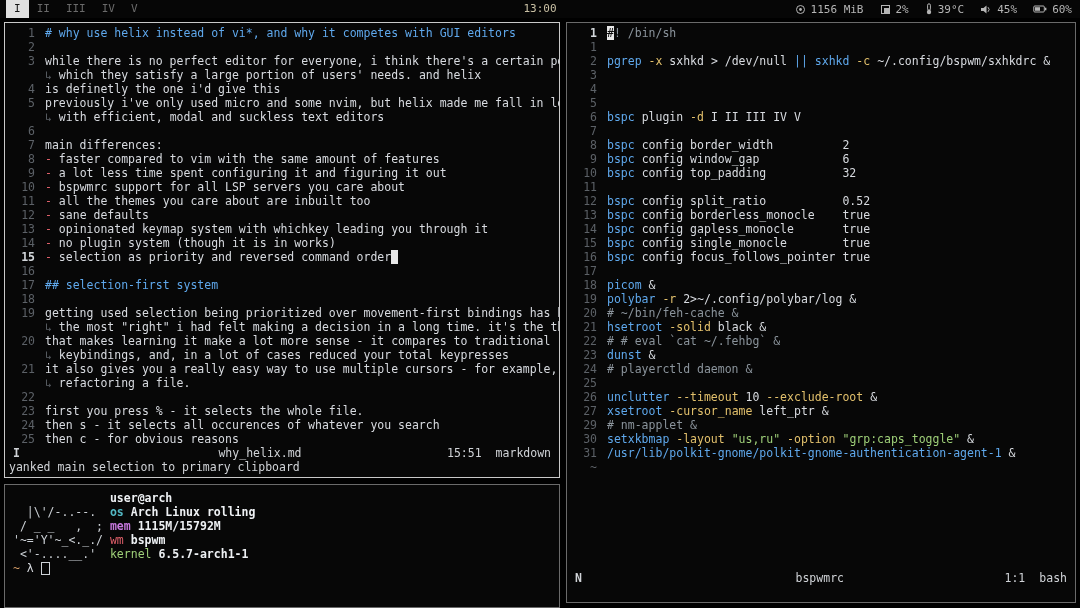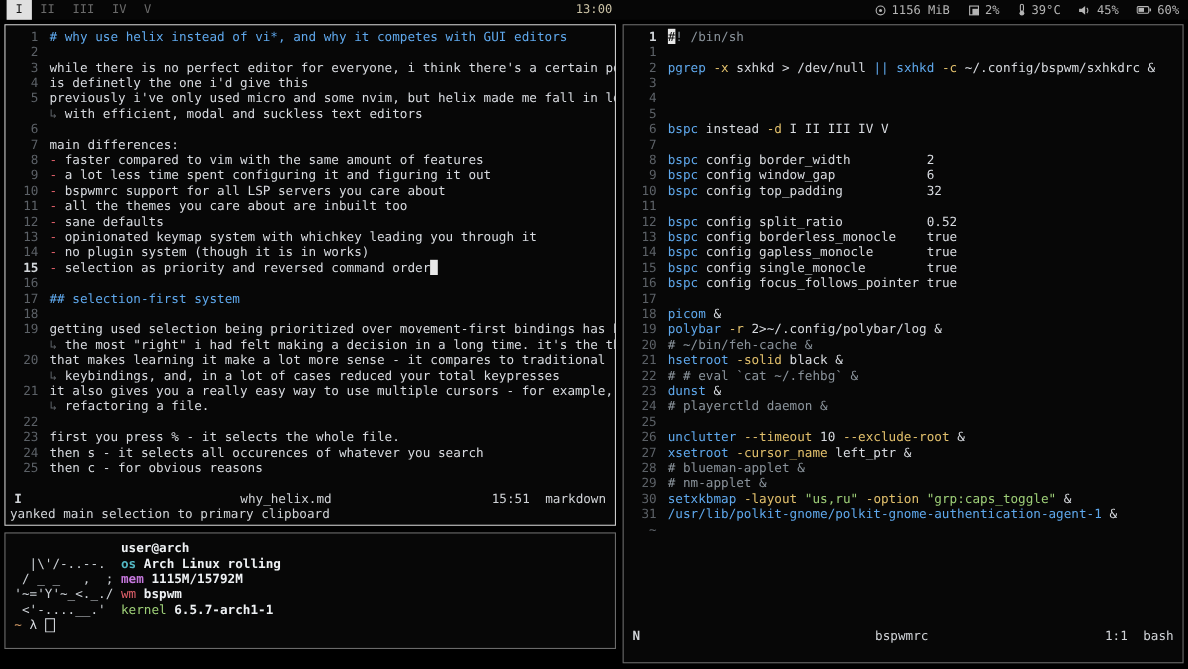--- a/index.html
+++ b/index.html
@@ -95,20 +95,21 @@
       <span>60%</span>
     </span>
   </div>
 </div>
 
 <div class="win focused" style="left:4px;top:22px;width:556px;height:456px;">
   <div class="code">
       <div class="row"><span class="gut">1</span><span class="txt"><span class="tk-h"># why use helix instead of vi*, and why it competes with GUI editors</span></span></div>
       <div class="row"><span class="gut">2</span><span class="txt"></span></div>
       <div class="row"><span class="gut">3</span><span class="txt"><span class="tk-fg">while there is no perfect editor for everyone, i think there's a certain point at</span></span></div>
+      <div class="row"><span class="gut"></span><span class="txt"><span class="tk-dim">↳ </span><span class="tk-fg">which they satisfy a large portion of users' needs. and helix</span></span></div>
       <div class="row"><span class="gut">4</span><span class="txt"><span class="tk-fg">is definetly the one i'd give this</span></span></div>
       <div class="row"><span class="gut">5</span><span class="txt"><span class="tk-fg">previously i've only used micro and some nvim, but helix made me fall in love</span></span></div>
       <div class="row"><span class="gut"></span><span class="txt"><span class="tk-dim">↳ </span><span class="tk-fg">with efficient, modal and suckless text editors</span></span></div>
       <div class="row"><span class="gut">6</span><span class="txt"></span></div>
       <div class="row"><span class="gut">7</span><span class="txt"><span class="tk-fg">main differences:</span></span></div>
       <div class="row"><span class="gut">8</span><span class="txt"><span class="tk-red">- </span><span class="tk-fg">faster compared to vim with the same amount of features</span></span></div>
       <div class="row"><span class="gut">9</span><span class="txt"><span class="tk-red">- </span><span class="tk-fg">a lot less time spent configuring it and figuring it out</span></span></div>
       <div class="row"><span class="gut">10</span><span class="txt"><span class="tk-red">- </span><span class="tk-fg">bspwmrc support for all LSP servers you care about</span></span></div>
       <div class="row"><span class="gut">11</span><span class="txt"><span class="tk-red">- </span><span class="tk-fg">all the themes you care about are inbuilt too</span></span></div>
       <div class="row"><span class="gut">12</span><span class="txt"><span class="tk-red">- </span><span class="tk-fg">sane defaults</span></span></div>
@@ -131,40 +132,40 @@
     </div>
   <div class="status">
     <span class="mode">I</span>
     <span class="file">why_helix.md</span>
     <span class="pos">15:51</span>
     <span class="lang">markdown</span>
   </div>
   <div class="msg">yanked main selection to primary clipboard</div>
 </div>
 
-<div class="win unfocused" style="left:4px;top:484px;width:556px;height:106px;">
+<div class="win unfocused" style="left:4px;top:484px;width:556px;height:124px;">
   <div class="trows">
       <div class="row"><span class="txt"><span class="tk-art">              </span><span class="tk-b">user@arch</span></span></div>
       <div class="row"><span class="txt"><span class="tk-art">  |\'/-..--.  </span><span class="tk-cyn">os</span><span class="tk-b"> Arch Linux rolling</span></span></div>
       <div class="row"><span class="txt"><span class="tk-art"> / _ _   ,  ; </span><span class="tk-mag">mem</span><span class="tk-b"> 1115M/15792M</span></span></div>
       <div class="row"><span class="txt"><span class="tk-art">'~='Y'~_&lt;._./ </span><span class="tk-red">wm</span><span class="tk-b"> bspwm</span></span></div>
       <div class="row"><span class="txt"><span class="tk-art"> &lt;'-....__.'  </span><span class="tk-grn">kernel</span><span class="tk-b"> 6.5.7-arch1-1</span></span></div>
       <div class="row"><span class="txt"><span class="tk-org">~</span><span class="tk-fg"> λ </span><span class="tk-curh"> </span></span></div>
     </div>
 </div>
 
 <div class="win unfocused" style="left:566px;top:22px;width:510px;height:581px;">
   <div class="code">
       <div class="row"><span class="gut cur-num">1</span><span class="txt"><span class="tk-cur">#</span><span class="tk-com">! /bin/sh</span></span></div>
       <div class="row"><span class="gut">1</span><span class="txt"></span></div>
       <div class="row"><span class="gut">2</span><span class="txt"><span class="tk-h">pgrep</span><span class="tk-fg"> </span><span class="tk-yel">-x</span><span class="tk-fg"> sxhkd &gt; /dev/null </span><span class="tk-h">||</span><span class="tk-fg"> </span><span class="tk-h">sxhkd</span><span class="tk-fg"> </span><span class="tk-yel">-c</span><span class="tk-fg"> ~/.config/bspwm/sxhkdrc &amp;</span></span></div>
       <div class="row"><span class="gut">3</span><span class="txt"></span></div>
       <div class="row"><span class="gut">4</span><span class="txt"></span></div>
       <div class="row"><span class="gut">5</span><span class="txt"></span></div>
-      <div class="row"><span class="gut">6</span><span class="txt"><span class="tk-h">bspc</span><span class="tk-fg"> instead </span><span class="tk-yel">-d</span><span class="tk-fg"> I II III IV V</span></span></div>
+      <div class="row"><span class="gut">6</span><span class="txt"><span class="tk-h">bspc</span><span class="tk-fg"> plugin </span><span class="tk-yel">-d</span><span class="tk-fg"> I II III IV V</span></span></div>
       <div class="row"><span class="gut">7</span><span class="txt"></span></div>
       <div class="row"><span class="gut">8</span><span class="txt"><span class="tk-h">bspc</span><span class="tk-fg"> config border_width          2</span></span></div>
       <div class="row"><span class="gut">9</span><span class="txt"><span class="tk-h">bspc</span><span class="tk-fg"> config window_gap            6</span></span></div>
       <div class="row"><span class="gut">10</span><span class="txt"><span class="tk-h">bspc</span><span class="tk-fg"> config top_padding           32</span></span></div>
       <div class="row"><span class="gut">11</span><span class="txt"></span></div>
       <div class="row"><span class="gut">12</span><span class="txt"><span class="tk-h">bspc</span><span class="tk-fg"> config split_ratio           0.52</span></span></div>
       <div class="row"><span class="gut">13</span><span class="txt"><span class="tk-h">bspc</span><span class="tk-fg"> config borderless_monocle    true</span></span></div>
       <div class="row"><span class="gut">14</span><span class="txt"><span class="tk-h">bspc</span><span class="tk-fg"> config gapless_monocle       true</span></span></div>
       <div class="row"><span class="gut">15</span><span class="txt"><span class="tk-h">bspc</span><span class="tk-fg"> config single_monocle        true</span></span></div>
       <div class="row"><span class="gut">16</span><span class="txt"><span class="tk-h">bspc</span><span class="tk-fg"> config focus_follows_pointer true</span></span></div>
@@ -172,21 +173,20 @@
       <div class="row"><span class="gut">18</span><span class="txt"><span class="tk-h">picom</span><span class="tk-fg"> &amp;</span></span></div>
       <div class="row"><span class="gut">19</span><span class="txt"><span class="tk-h">polybar</span><span class="tk-fg"> </span><span class="tk-yel">-r</span><span class="tk-fg"> 2&gt;~/.config/polybar/log &amp;</span></span></div>
       <div class="row"><span class="gut">20</span><span class="txt"><span class="tk-com"># ~/bin/feh-cache &amp;</span></span></div>
       <div class="row"><span class="gut">21</span><span class="txt"><span class="tk-h">hsetroot</span><span class="tk-fg"> </span><span class="tk-yel">-solid</span><span class="tk-fg"> black &amp;</span></span></div>
       <div class="row"><span class="gut">22</span><span class="txt"><span class="tk-com"># # eval `cat ~/.fehbg` &amp;</span></span></div>
       <div class="row"><span class="gut">23</span><span class="txt"><span class="tk-h">dunst</span><span class="tk-fg"> &amp;</span></span></div>
       <div class="row"><span class="gut">24</span><span class="txt"><span class="tk-com"># playerctld daemon &amp;</span></span></div>
       <div class="row"><span class="gut">25</span><span class="txt"></span></div>
       <div class="row"><span class="gut">26</span><span class="txt"><span class="tk-h">unclutter</span><span class="tk-fg"> </span><span class="tk-yel">--timeout</span><span class="tk-fg"> 10 </span><span class="tk-yel">--exclude-root</span><span class="tk-fg"> &amp;</span></span></div>
       <div class="row"><span class="gut">27</span><span class="txt"><span class="tk-h">xsetroot</span><span class="tk-fg"> </span><span class="tk-yel">-cursor_name</span><span class="tk-fg"> left_ptr &amp;</span></span></div>
-      <div class="row"><span class="gut">28</span><span class="txt"><span class="tk-com"># blueman-applet &amp;</span></span></div>
       <div class="row"><span class="gut">29</span><span class="txt"><span class="tk-com"># nm-applet &amp;</span></span></div>
       <div class="row"><span class="gut">30</span><span class="txt"><span class="tk-h">setxkbmap</span><span class="tk-fg"> </span><span class="tk-yel">-layout</span><span class="tk-fg"> </span><span class="tk-grn">"us,ru"</span><span class="tk-fg"> </span><span class="tk-yel">-option</span><span class="tk-fg"> </span><span class="tk-grn">"grp:caps_toggle"</span><span class="tk-fg"> &amp;</span></span></div>
       <div class="row"><span class="gut">31</span><span class="txt"><span class="tk-h">/usr/lib/polkit-gnome/polkit-gnome-authentication-agent-1</span><span class="tk-fg"> &amp;</span></span></div>
       <div class="row"><span class="gut">~</span><span class="txt"></span></div>
     </div>
   <div class="status" style="bottom:17px;">
     <span class="mode">N</span>
     <span class="file">bspwmrc</span>
     <span class="pos">1:1</span>
     <span class="lang">bash</span>

